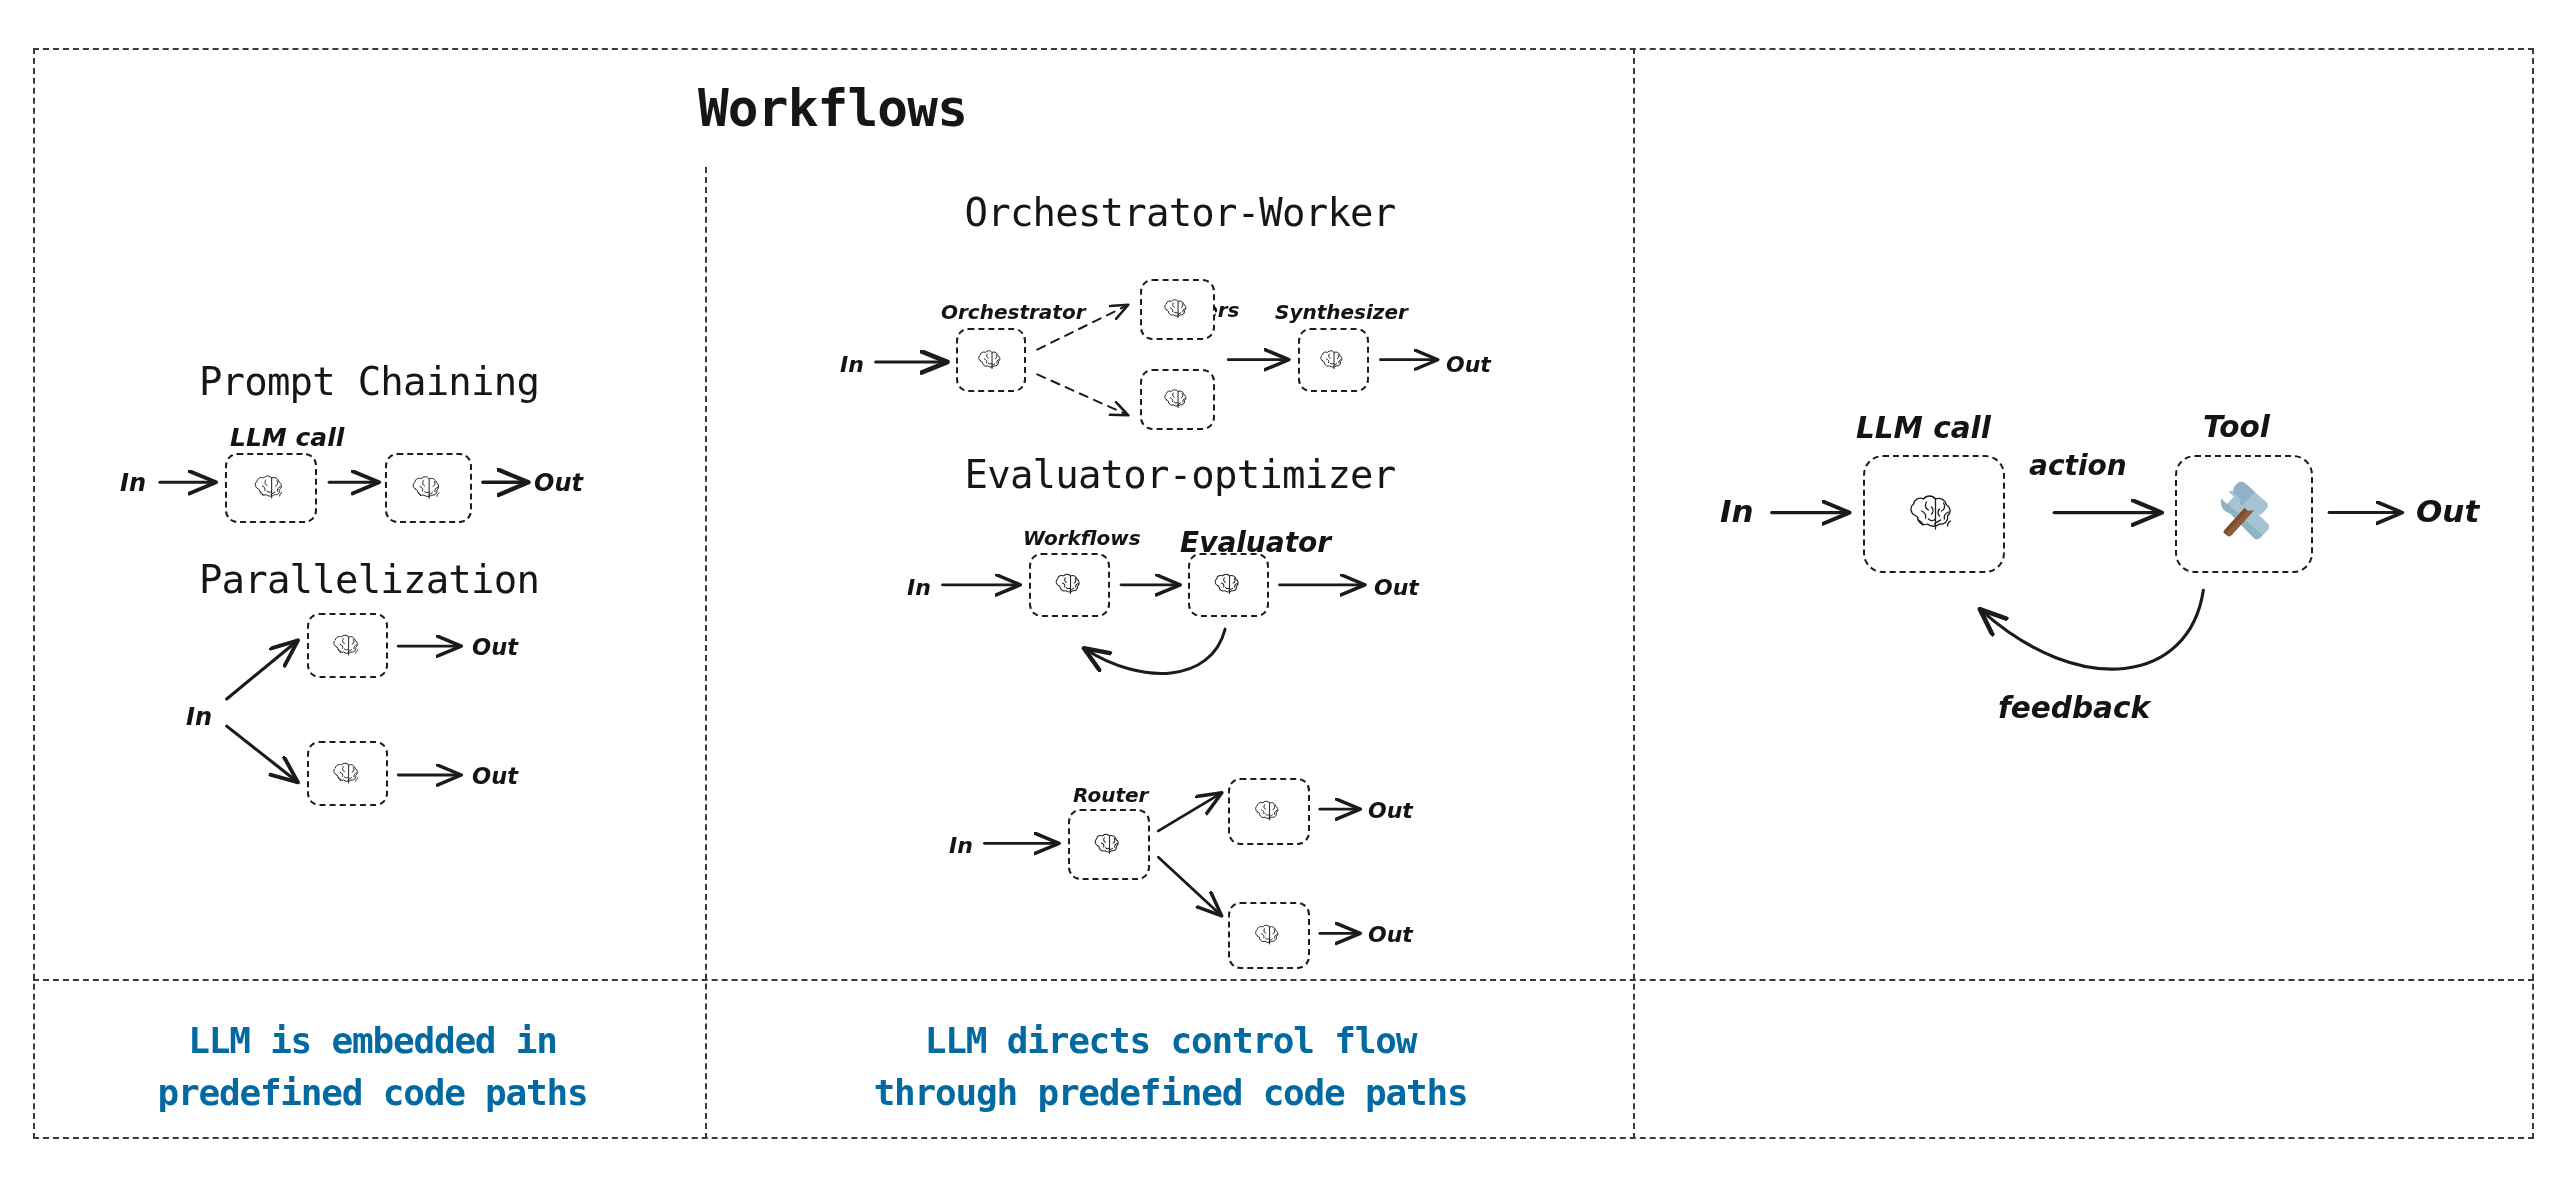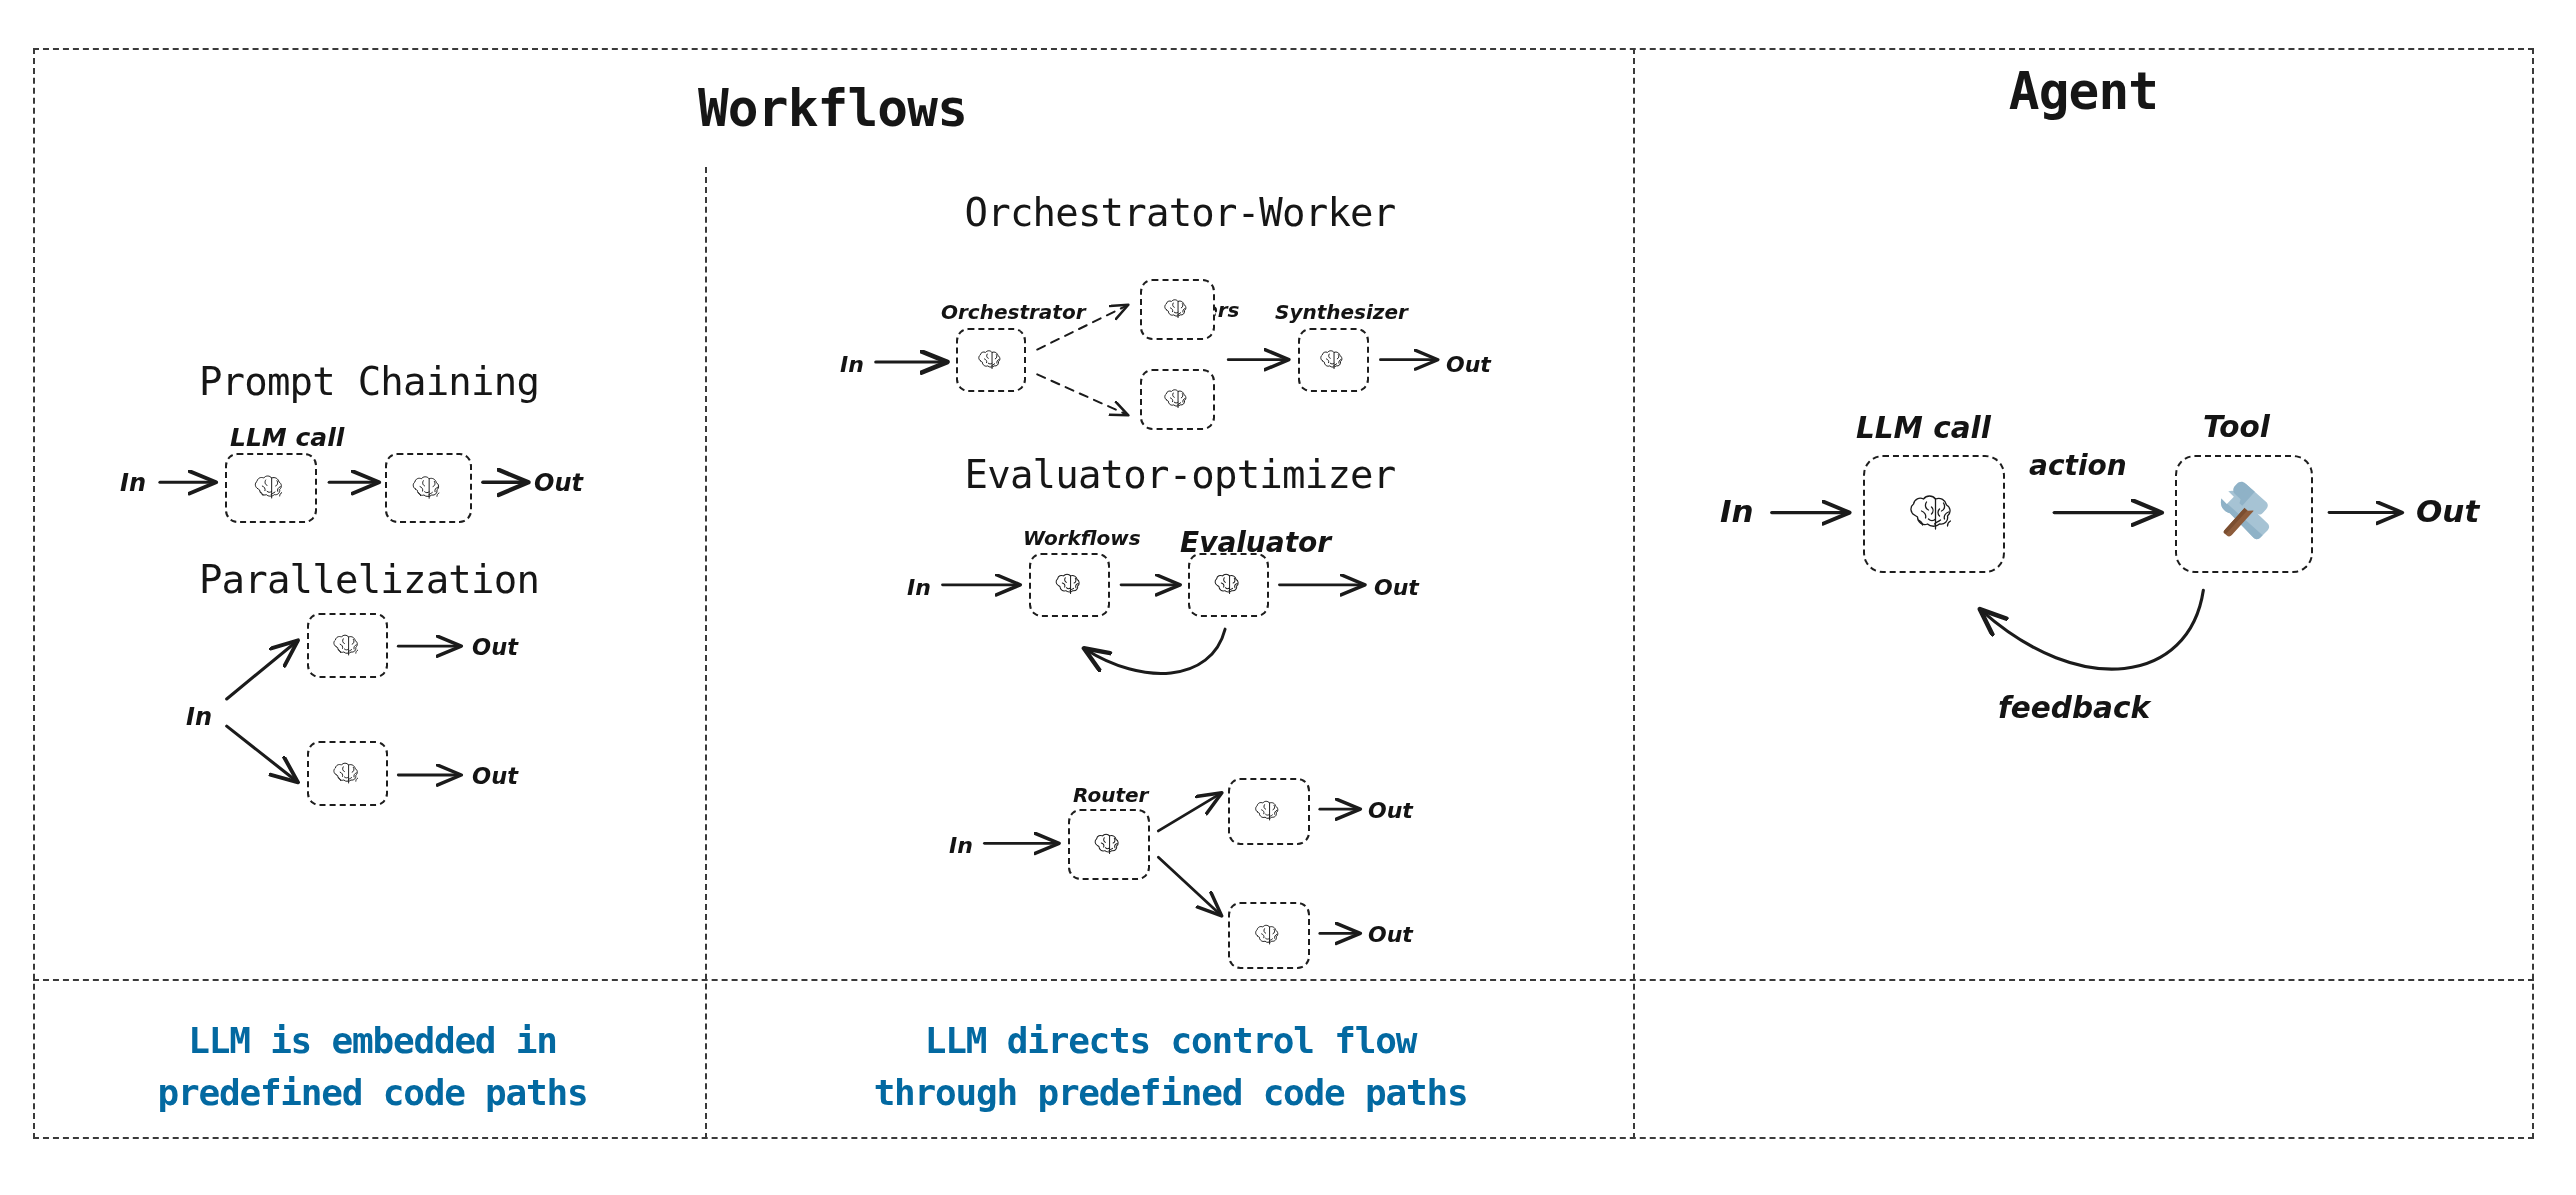--- a/index.html
+++ b/index.html
@@ -68,21 +68,20 @@
 
   <div class="frame"></div>
 
   <div class="vdiv" style="left:705px;top:167px;height:972px;"></div>
 
   <div class="vdiv" style="left:1633px;top:48px;height:1091px;"></div>
 
   <div class="hdiv" style="left:33px;top:979px;width:2501px;"></div>
 
   <div class="col-title h-main" style="left:33px;top:62px;width:1599px;margin-top:17px;">Workflows</div>
-  <div class="col-title h-main" style="left:1633px;top:62px;width:901px;">Agent</div>
 
   <div class="pattern-title" style="left:47px;top:359px;width:644px;">Prompt Chaining</div>
   <div class="pattern-title" style="left:47px;top:557px;width:644px;">Parallelization</div>
   <div class="pattern-title" style="left:745px;top:190px;width:870px;">Orchestrator-Worker</div>
   <div class="pattern-title" style="left:745px;top:452px;width:870px;">Evaluator-optimizer</div>
 
   <div class="hand" style="left:120px;top:469px;font-size:24px;">In</div>
   <div class="hand" style="left:230px;top:423px;font-size:25px;">LLM call</div>
 
   <div class="node" style="left:225px;top:453px;width:92px;height:70px;">

